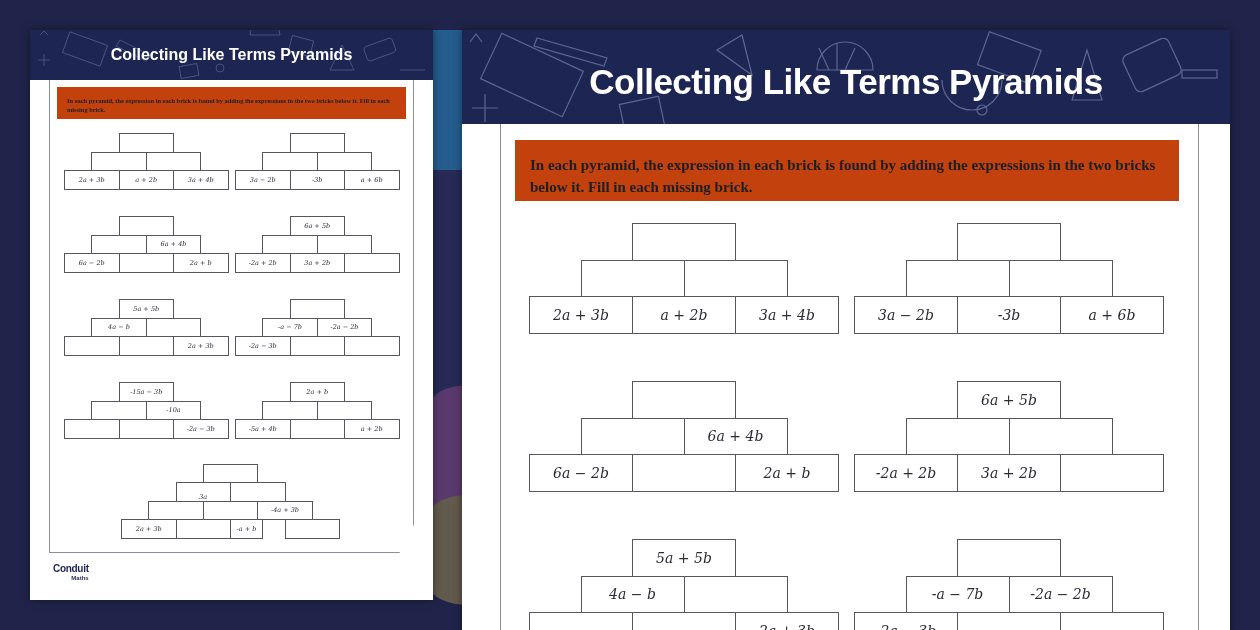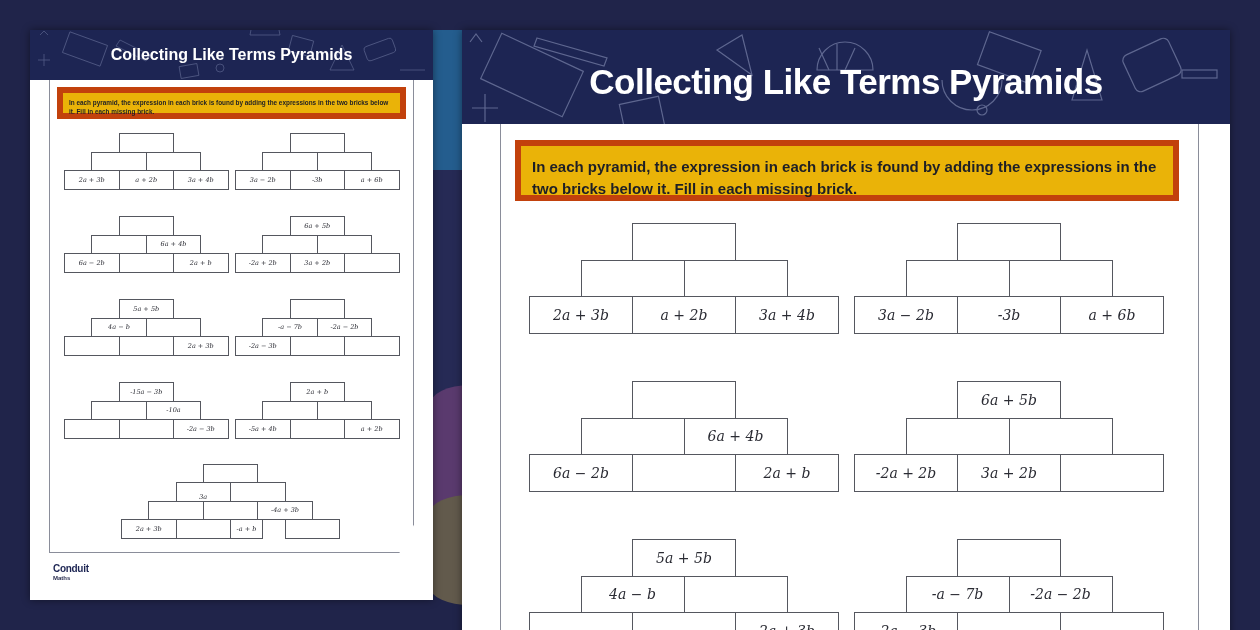--- a/index.html
+++ b/index.html
@@ -24,38 +24,38 @@
   .sheet-large .header { height: 94px; }
   .header svg.doodles { position: absolute; left: 0; top: 0; width: 100%; height: 100%; }
   .title { position: absolute; width: 100%; text-align: center; color: #ffffff; font-weight: bold; }
   .sheet-small .title { top: 16px; font-size: 16px; }
   .sheet-large .title { top: 32px; font-size: 35px; letter-spacing: -0.5px; }
 
   .frame { position: absolute; border: 1px solid #8a8d9a; border-top: none; }
   .sheet-small .frame { left: 19px; top: 50px; width: 365px; height: 473px; clip-path: polygon(0 0, 100% 0, 100% 94%, 96% 100%, 0 100%); }
   .sheet-large .frame { left: 38px; top: 94px; width: 699px; height: 560px; }
 
-  .instr { position: absolute; border: 6px solid #c2410c; color: #1e1f26; background: #eab308; }
+  .instr { position: absolute; border: 4px solid #c2410c; color: #1e1f26; background: #c2410c; font-family: Liberation Serif, serif; }
   .sheet-small .instr { left: 27px; top: 57px; width: 349px; height: 32px; font-size: 6.4px; padding: 5px 6px; line-height: 9px; font-weight: bold; }
   .sheet-large .instr { left: 53px; top: 110px; width: 664px; height: 61px; font-size: 15px; padding: 10px 11px; line-height: 22px; font-weight: bold; }
 
   .brick {
     position: absolute;
     border: 1px solid #55575f;
     background: #ffffff;
     display: flex; align-items: center; justify-content: center;
     font-family: "DejaVu Serif", serif;
     font-style: italic;
     color: #2a2b33;
     white-space: nowrap;
   }
   .sheet-small .brick { font-size: 6.5px; }
   .sheet-large .brick { font-size: 14px; }
 
-  .logo { position: absolute; left: 23px; top: 533px; text-align: left; color: #1d2553; }
+  .logo { position: absolute; left: 23px; top: 533px; text-align: right; color: #1d2553; }
   .logo .l1 { font-size: 10px; font-weight: bold; letter-spacing: -0.3px; }
   .logo .l2 { font-size: 6px; font-weight: bold; color: #2a2e50; margin-top: 1px; }
 </style>
 </head>
 <body>
 
 <div class="bg-shape bg-teal"></div>
 <div class="bg-shape bg-navy"></div>
 <div class="bg-shape bg-purple"></div>
 <div class="bg-shape bg-olive"></div>

